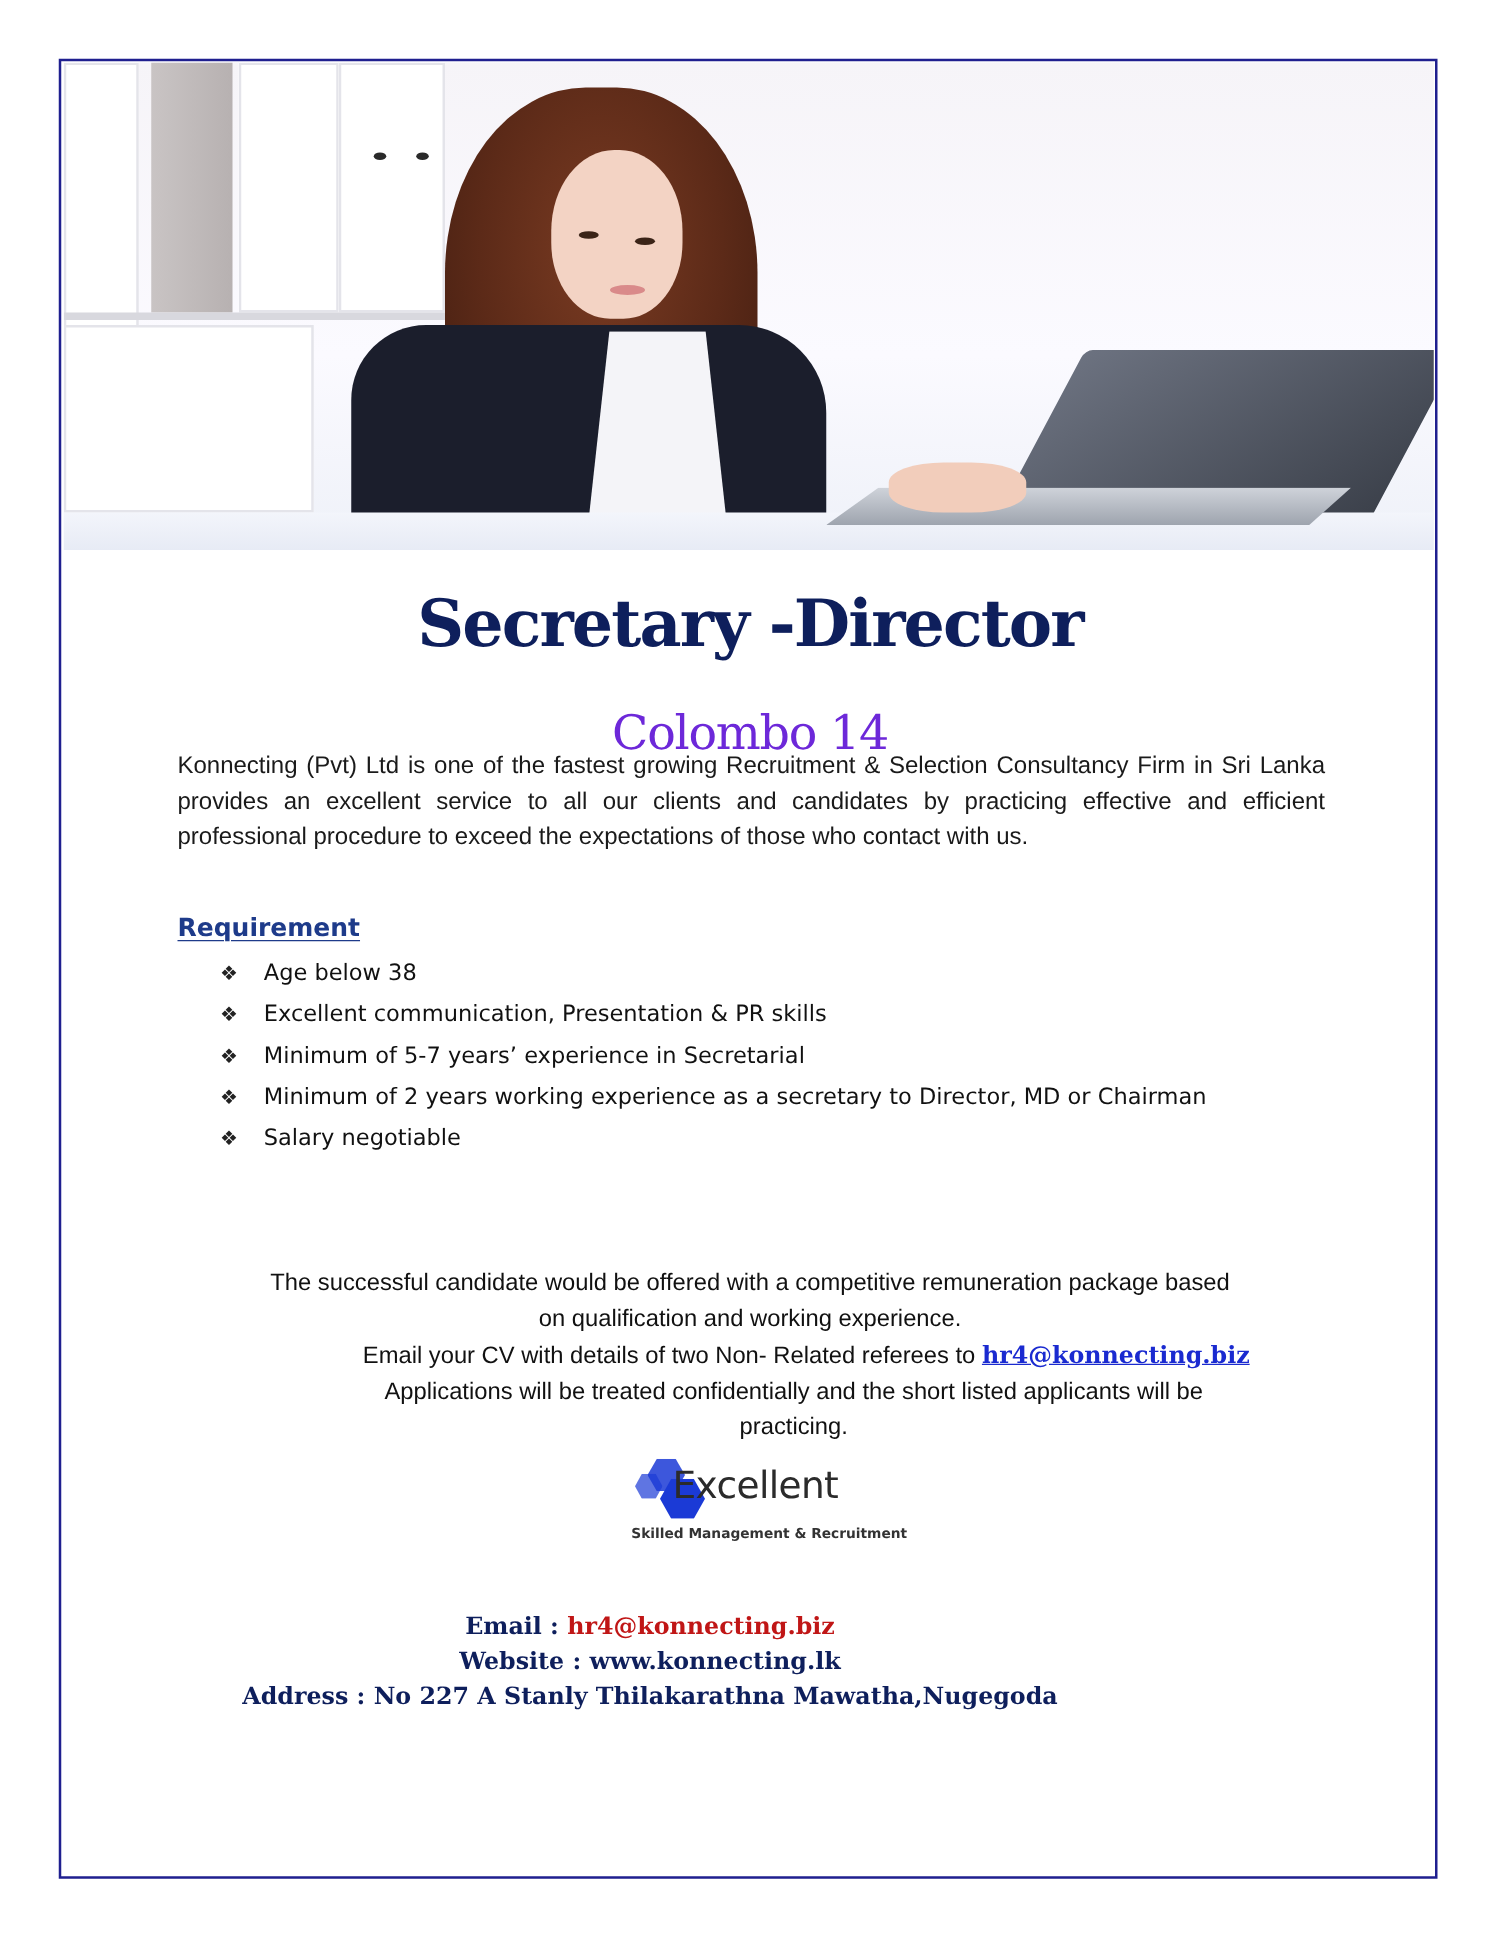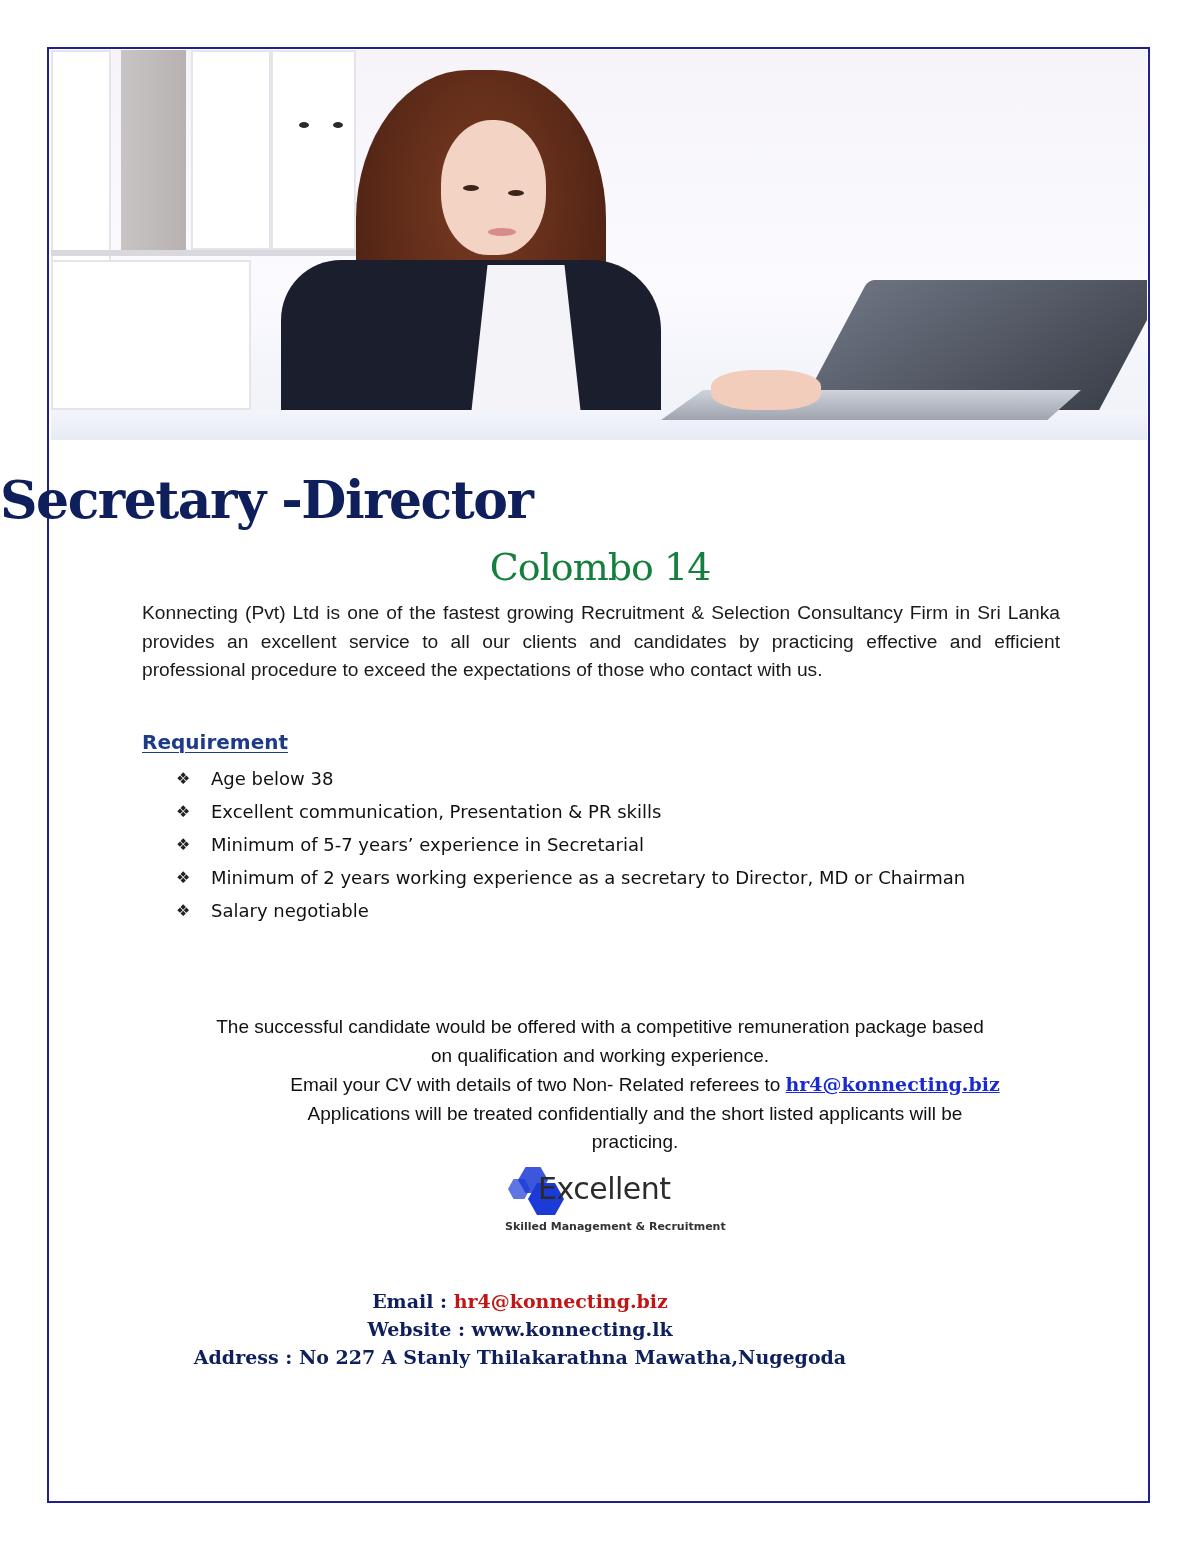--- a/index.html
+++ b/index.html
@@ -19,24 +19,24 @@
   .face { position: absolute; left: 390px; top: 70px; width: 105px; height: 135px; border-radius: 48% 48% 45% 45%; background: #f3d3c4; }
   .eye { position: absolute; width: 16px; height: 6px; border-radius: 50%; background: #3b2418; }
   .lips { position: absolute; left: 437px; top: 178px; width: 28px; height: 8px; border-radius: 50%; background: #d98a8a; }
   .jacket { position: absolute; left: 230px; top: 210px; width: 380px; height: 165px; border-radius: 60px 70px 10px 10px; background: #1b1e2c; }
   .shirt { position: absolute; left: 420px; top: 215px; width: 110px; height: 150px; background: #f4f4f8; clip-path: polygon(15% 0, 85% 0, 100% 100%, 0 100%); }
   .laptop-screen { position: absolute; left: 780px; top: 230px; width: 300px; height: 140px; background: linear-gradient(135deg,#6c7280,#3b404a); transform: skewX(-28deg); border-radius: 6px; }
   .laptop-base { position: absolute; left: 610px; top: 340px; width: 420px; height: 30px; background: linear-gradient(180deg,#cfd3da,#9ea4ae); clip-path: polygon(10% 0, 100% 0, 92% 100%, 0 100%); }
   .hands { position: absolute; left: 660px; top: 320px; width: 110px; height: 40px; border-radius: 40%; background: #f2cdbb; }
 
   
-  .title { position: absolute; left: 0; top: 470px; width: 1200px; 
+  .title { position: absolute; left: 0; top: 470px; width: 1200px; text-align: center;
            font-family: "DejaVu Serif", serif; font-weight: bold; color: #0e1f5c; font-size: 52px; letter-spacing: -1.5px; line-height: 60px; }
-  .subtitle { position: absolute; left: 0; top: 545px; width: 1200px; text-align: center;
-              font-family: "DejaVu Serif", serif; color: #15803d; font-size: 38px; letter-spacing: -1px; line-height: 44px; }
+  .subtitle { position: absolute; left: 0; top: 564px; width: 1200px; text-align: center;
+              font-family: "DejaVu Serif", serif; color: #6d28d9; font-size: 38px; letter-spacing: -1px; line-height: 44px; }
 
   .intro { position: absolute; left: 142px; top: 599px; width: 918px; font-family: "Liberation Sans", sans-serif;
            font-size: 19.2px; line-height: 28.5px; color: #1a1a1a; text-align: justify; text-align-last: left; }
 
   .req-head { position: absolute; left: 142px; top: 730px; font-family: "DejaVu Sans", sans-serif; font-weight: bold;
               font-size: 20px; color: #1e3b8a; text-decoration: underline; text-decoration-thickness: 1px; text-underline-offset: 3px; }
   .req-list { position: absolute; left: 176px; top: 767px; width: 820px; margin: 0; padding: 0; list-style: none;
               font-family: "DejaVu Sans", sans-serif; font-size: 18px; color: #111; }
   .req-list li { position: relative; padding-left: 35px; line-height: 24px; margin-bottom: 9px; }
   .bullet { position: absolute; left: 0; top: 0; font-size: 16px; color: #222; }

